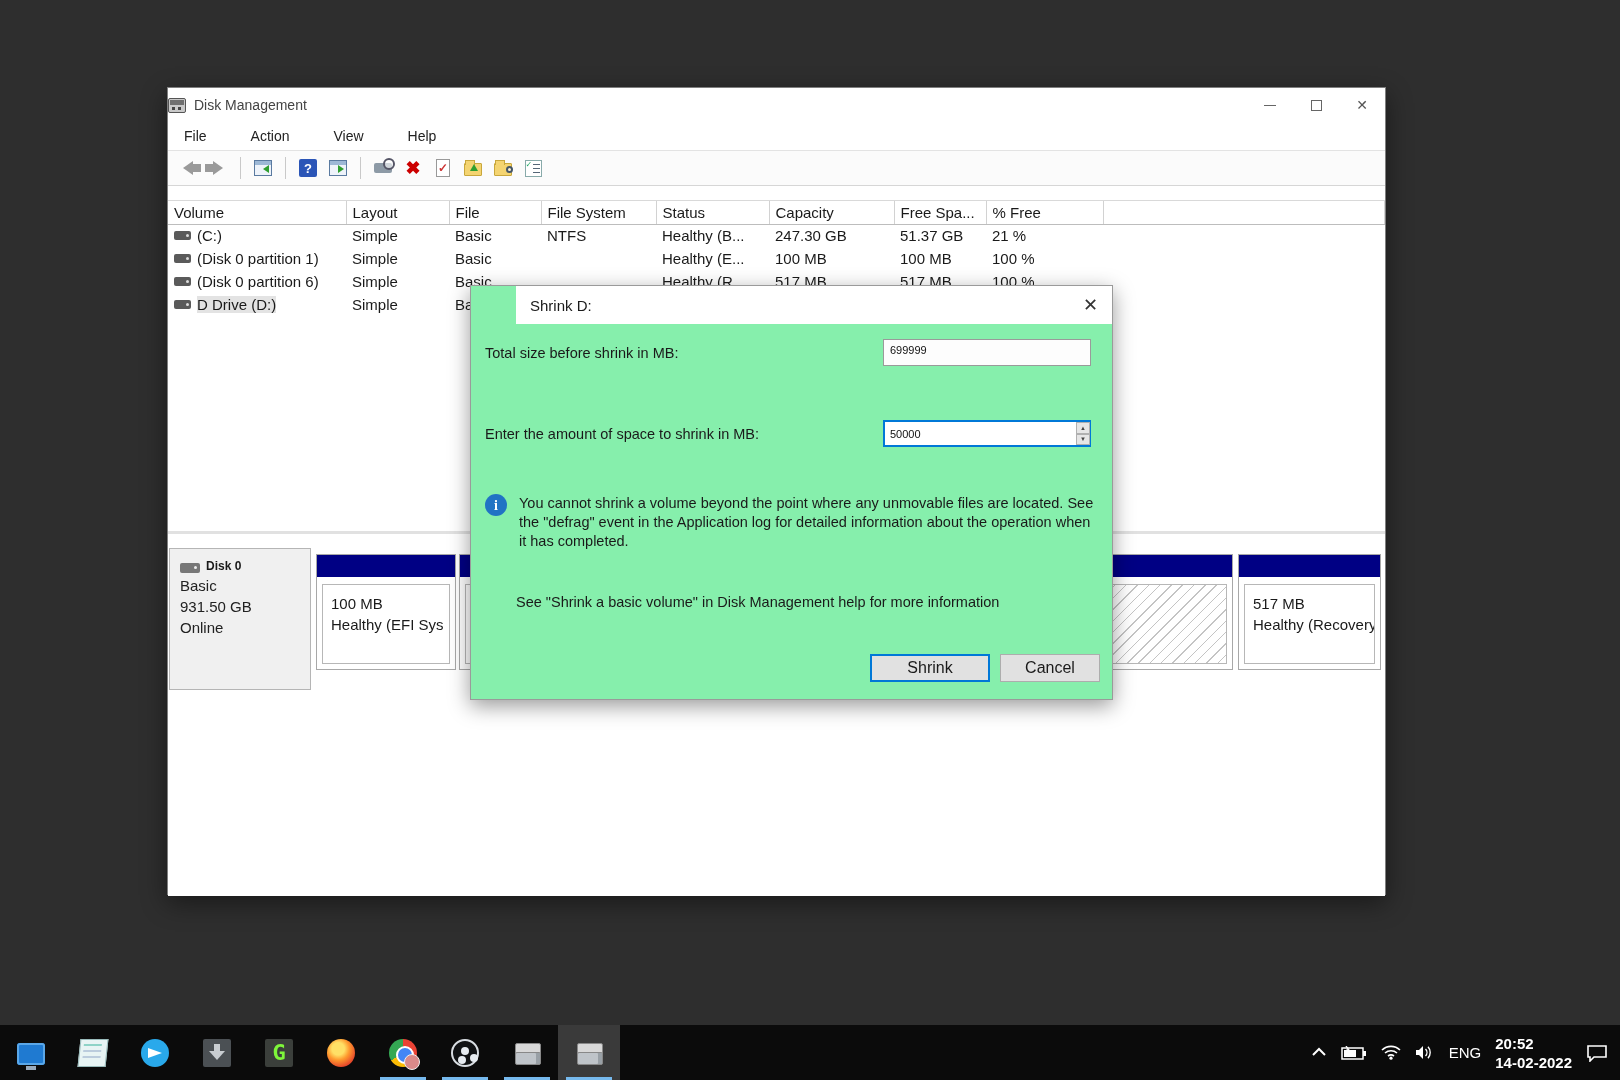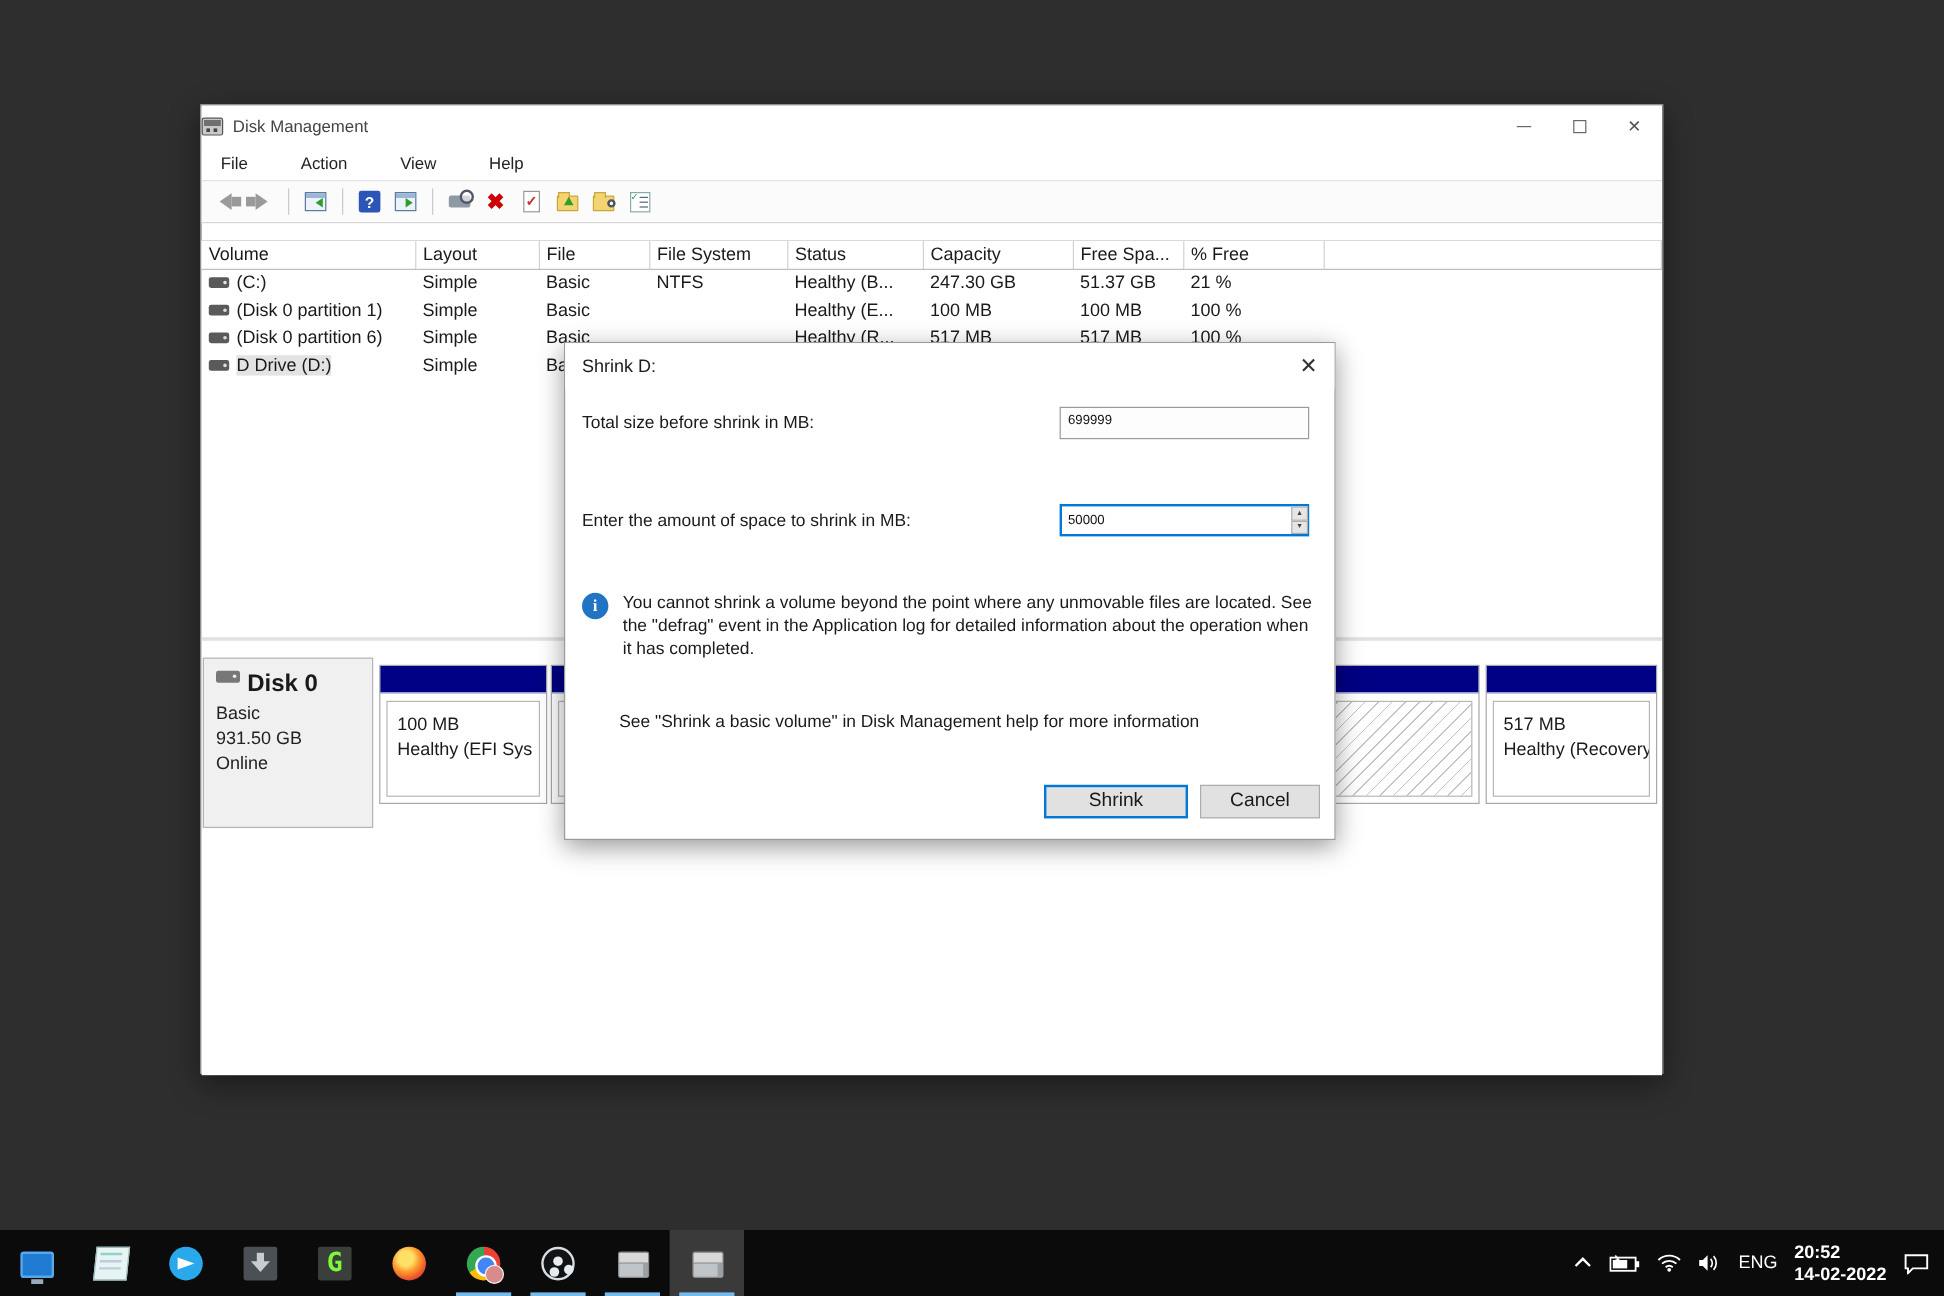--- a/index.html
+++ b/index.html
@@ -58,33 +58,33 @@
   .vol-cell { display:flex; align-items:center; gap:6px; }
   .drive-ico { width:17px; height:9px; background:#5a5a5a; border-radius:2px; flex:none; position:relative; }
   .drive-ico::after { content:""; position:absolute; right:2px; top:3px; width:3px; height:3px; background:#ddd; border-radius:50%; }
   .sel { background:#e3e3e3; }
 
   
   .pane-bottom { position:absolute; left:0; top:443px; width:100%; height:365px; background:#fff; border-top:3px solid #e1e1e1; }
   .diskrow { position:absolute; left:0; top:14px; height:142px; width:100%; }
   .disk-head { position:absolute; left:1px; top:0; width:142px; height:142px; background:#f0f0f0;
                border:1px solid #b5b5b5; padding:10px 10px; font-size:15px; }
-  .disk-head .dname { font-weight:bold; font-size:20px; display:flex; align-items:flex-start; gap:6px; }
+  .disk-head .dname { font-weight:bold; font-size:12px; display:flex; align-items:flex-end; gap:6px; }
   .dh-ico { width:20px; height:10px; background:#777; border-radius:2px; position:relative; }
   .dh-ico::after { content:""; position:absolute; right:3px; top:3px; width:3px; height:3px; background:#eee; border-radius:50%; }
   .disk-head .dline { margin-top:4px; color:#222; }
   .part { position:absolute; top:6px; height:116px; border:1px solid #a8a8a8; background:#fff; }
   .part .bar { height:23px; background:#000084; border-bottom:1px solid #fff; }
   .part .inner { position:absolute; left:5px; right:5px; top:29px; bottom:5px; border:1px solid #b7b7b7;
                  background:#fff; padding:8px 8px; font-size:15px; line-height:21px; overflow:hidden; white-space:nowrap; }
   .part .inner.hatch { background:repeating-linear-gradient(135deg,#ffffff 0 7px,#c4c4c4 7px 8px); }
 
   
-  .dlg { position:absolute; left:470px; top:285px; width:643px; height:415px; background:#ffffff;
-         border:1px solid #9a9a9a; box-shadow:0 6px 20px rgba(0,0,0,.40); z-index:50; }
+  .dlg { position:absolute; left:470px; top:285px; width:643px; height:415px; background:#86efac;
+         border:1px solid #9a9a9a; box-shadow:0 6px 20px rgba(0,0,0,.40); z-index:50;padding-left:45px; }
   .dlg-title { height:38px; background:#fff; display:flex; align-items:center; padding:0 14px; font-size:15px; }
   .dlg-x { margin-left:auto; font-size:18px; color:#333; width:30px; text-align:right; }
   .frow { position:absolute; left:14px; width:615px; height:27px; display:flex; align-items:center; font-size:14.5px; }
   .frow .fld { position:absolute; left:398px; width:208px; height:27px; background:#fdfdfd; border:1px solid #9a9a9a;
                font-size:11px; padding:4px 6px; color:#111; }
   .frow input.fld { background:#fff; border:2px solid #0078d7; padding:3px 5px; width:208px; height:27px;
                     font-family:"Liberation Sans", sans-serif; }
   .spin { position:absolute; left:591px; top:2px; width:14px; height:23px; display:flex; flex-direction:column; }
   .spin span { flex:1; background:#e6e6e6; border:1px solid #b0b0b0; font-size:6px; color:#444;
                display:flex; align-items:center; justify-content:center; }

